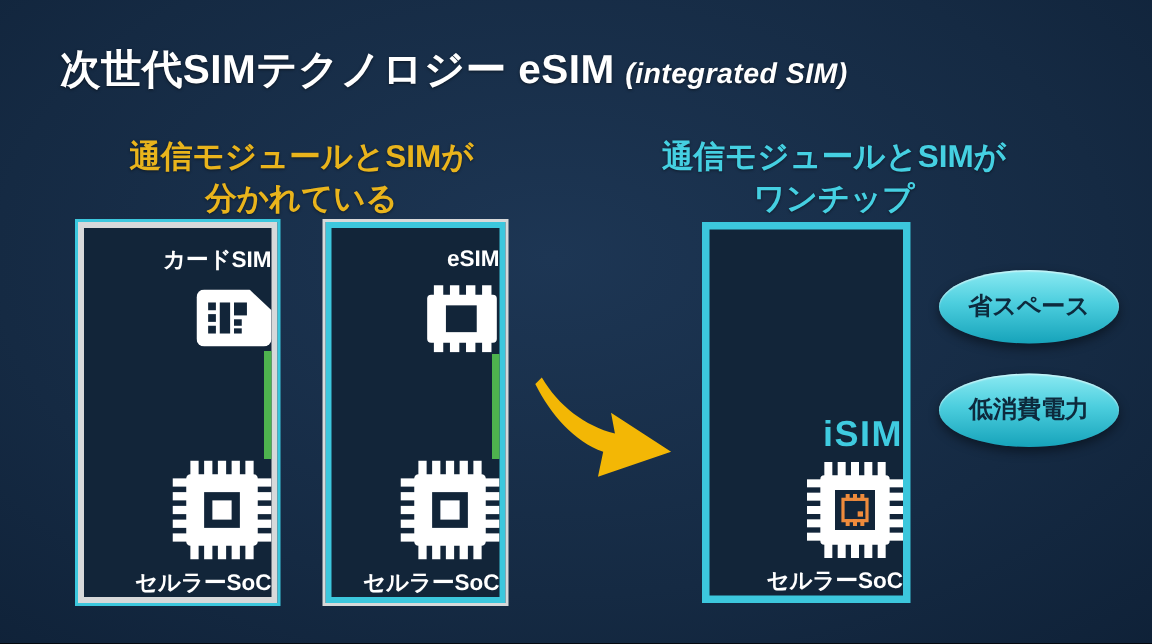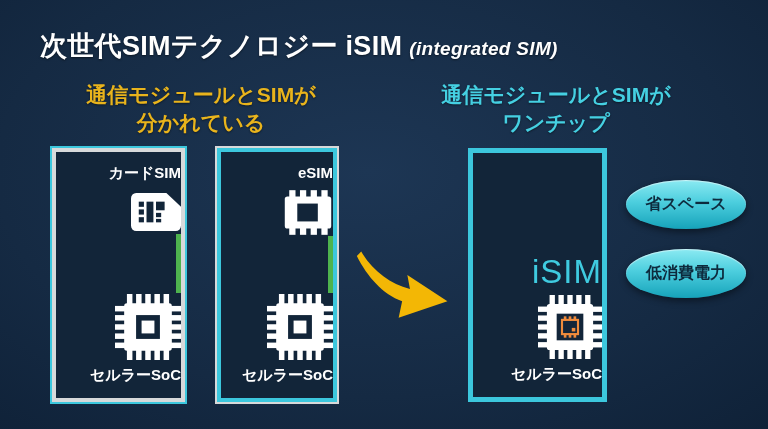--- a/index.html
+++ b/index.html
@@ -28,21 +28,21 @@
   }
   .logo-icon svg { width:20px; height:20px; display:block; }
   .logo-wordmark { position:relative; font-weight:bold; font-size:14.5px; white-space:nowrap; }
   .logo-year {
     position:absolute; top:-9px; right:-1px; font-size:8px;
     font-weight:bold; letter-spacing:.5px;
   }
 
   
   .heading {
-    position:absolute; top:81px; font-weight:bold; font-size:21px;
+    position:absolute; top:91px; font-weight:bold; font-size:21px;
     line-height:1.32; text-align:center; text-shadow:0 1px 2px rgba(0,0,0,.45);
   }
   .heading-left  { left:52px;  width:298px; color:var(--accent-yellow,#e9b41c); }
   .heading-right { left:405px; width:302px; color:var(--accent-cyan,#45d0e2); }
 
   
   .box {
     position:absolute; top:148px; height:254px; box-sizing:border-box;
     background:#122539; display:flex; flex-direction:column; align-items:flex-end;
   }
@@ -58,33 +58,33 @@
   }
   .box-isim {
     left:468px; width:139px;
     border:5px solid var(--box-border-teal,#3cc7dd);
     justify-content:flex-end;
   }
   .box-label {
     color:#ffffff; font-weight:bold; font-size:15px; white-space:nowrap;
   }
   .box-label.top    { margin-top:12px; }
-  .box-label.bottom { margin-top:6px; margin-bottom:13px; }
+  .box-label.bottom { margin-top:6px; }
 
   .icon-wrap { display:flex; align-items:center; justify-content:center; }
   .sim-card-wrap  { margin-top:8px; height:42px; }
   .esim-wrap      { margin-top:8px; height:46px; }
   .soc-wrap       { height:66px; }
   .connector {
     width:5px; flex:1 1 auto; min-height:18px;
     background:var(--connector-green,#4eb34e); margin:1px 0;
   }
 
   .isim-title {
-    color:var(--isim-text,#3fcbe0); font-weight:normal; font-size:33px;
+    color:var(--isim-text,#3fcbe0); font-weight:bold; font-size:24px;
     letter-spacing:1px; margin-bottom:4px;
   }
   .isim-chip-wrap { height:64px; }
 
   
   .arrow { position:absolute; left:354px; top:249px; width:98px; height:74px; }
   .arrow svg { width:100%; height:100%; display:block; }
 
   
   .pill {
@@ -99,21 +99,21 @@
   .pill-1 { top:180px; }
   .pill-2 { top:249px; }
   .pill-3 { top:322px; }
 </style>
 </head>
 <body>
 
 <div class="stage">
 
   <div class="title">
-    <span>次世代SIMテクノロジー iSIM</span><span class="title-sub">(integrated SIM)</span>
+    <span>次世代SIMテクノロジー eSIM</span><span class="title-sub">(integrated SIM)</span>
   </div>
 
 
   <div class="heading heading-left">
     <div>通信モジュールとSIMが</div>
     <div>分かれている</div>
   </div>
 
   <div class="heading heading-right">
     <div>通信モジュールとSIMが</div>

